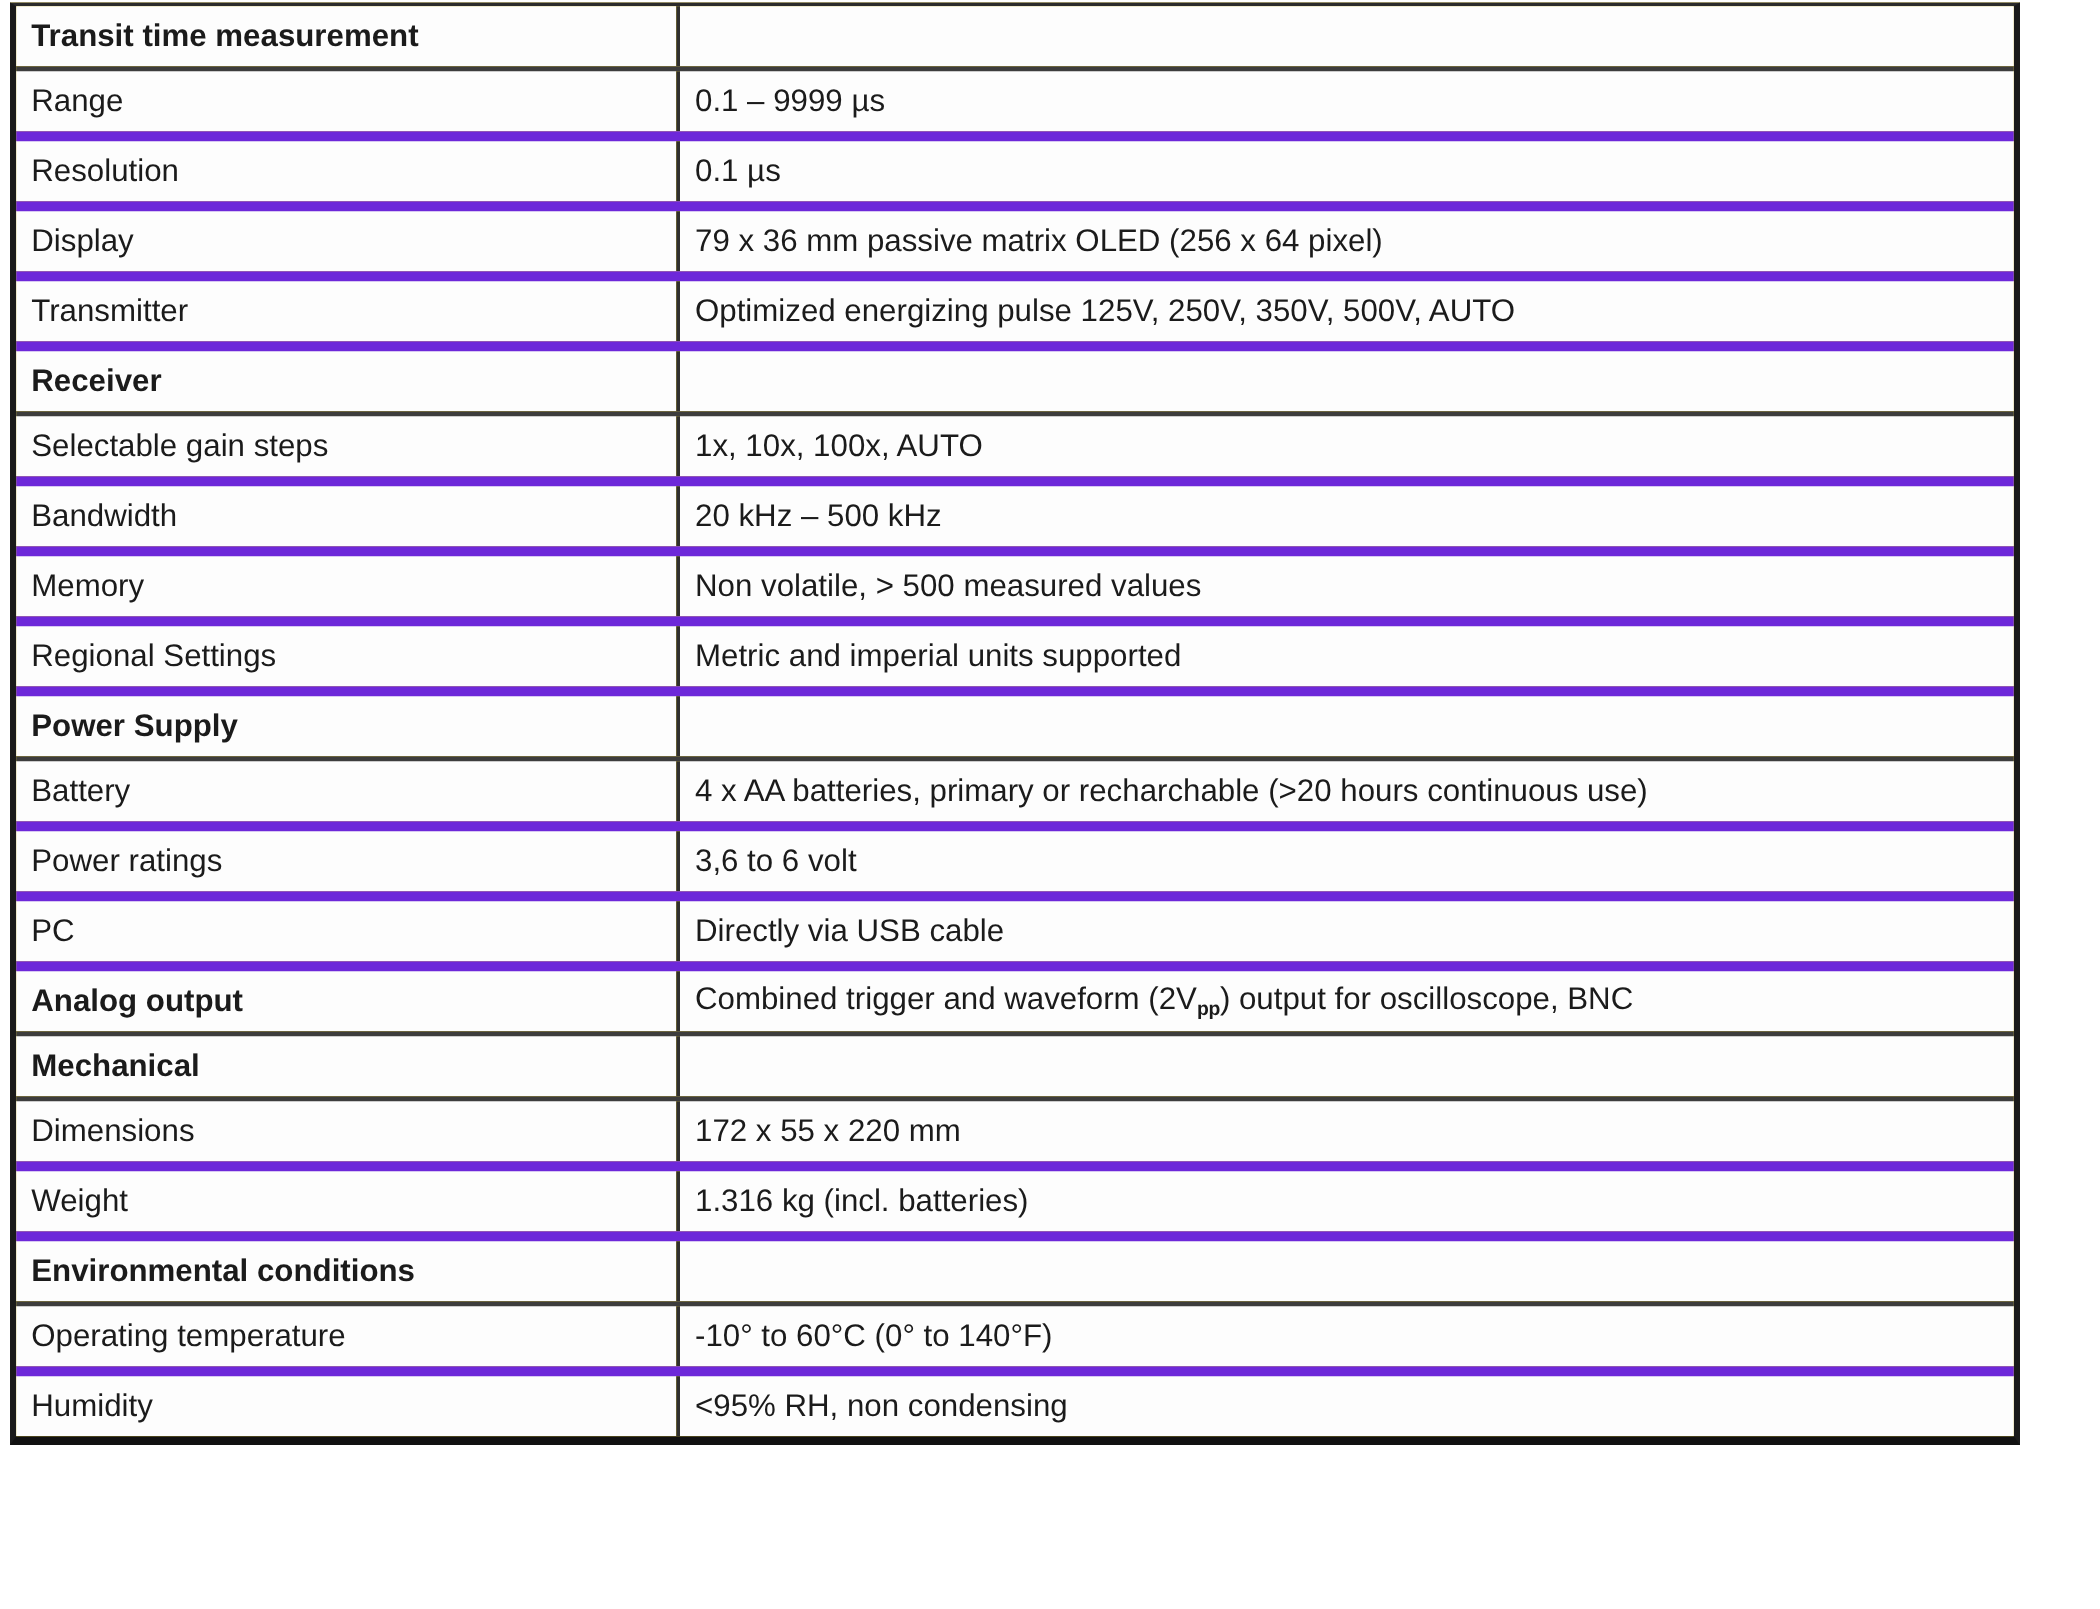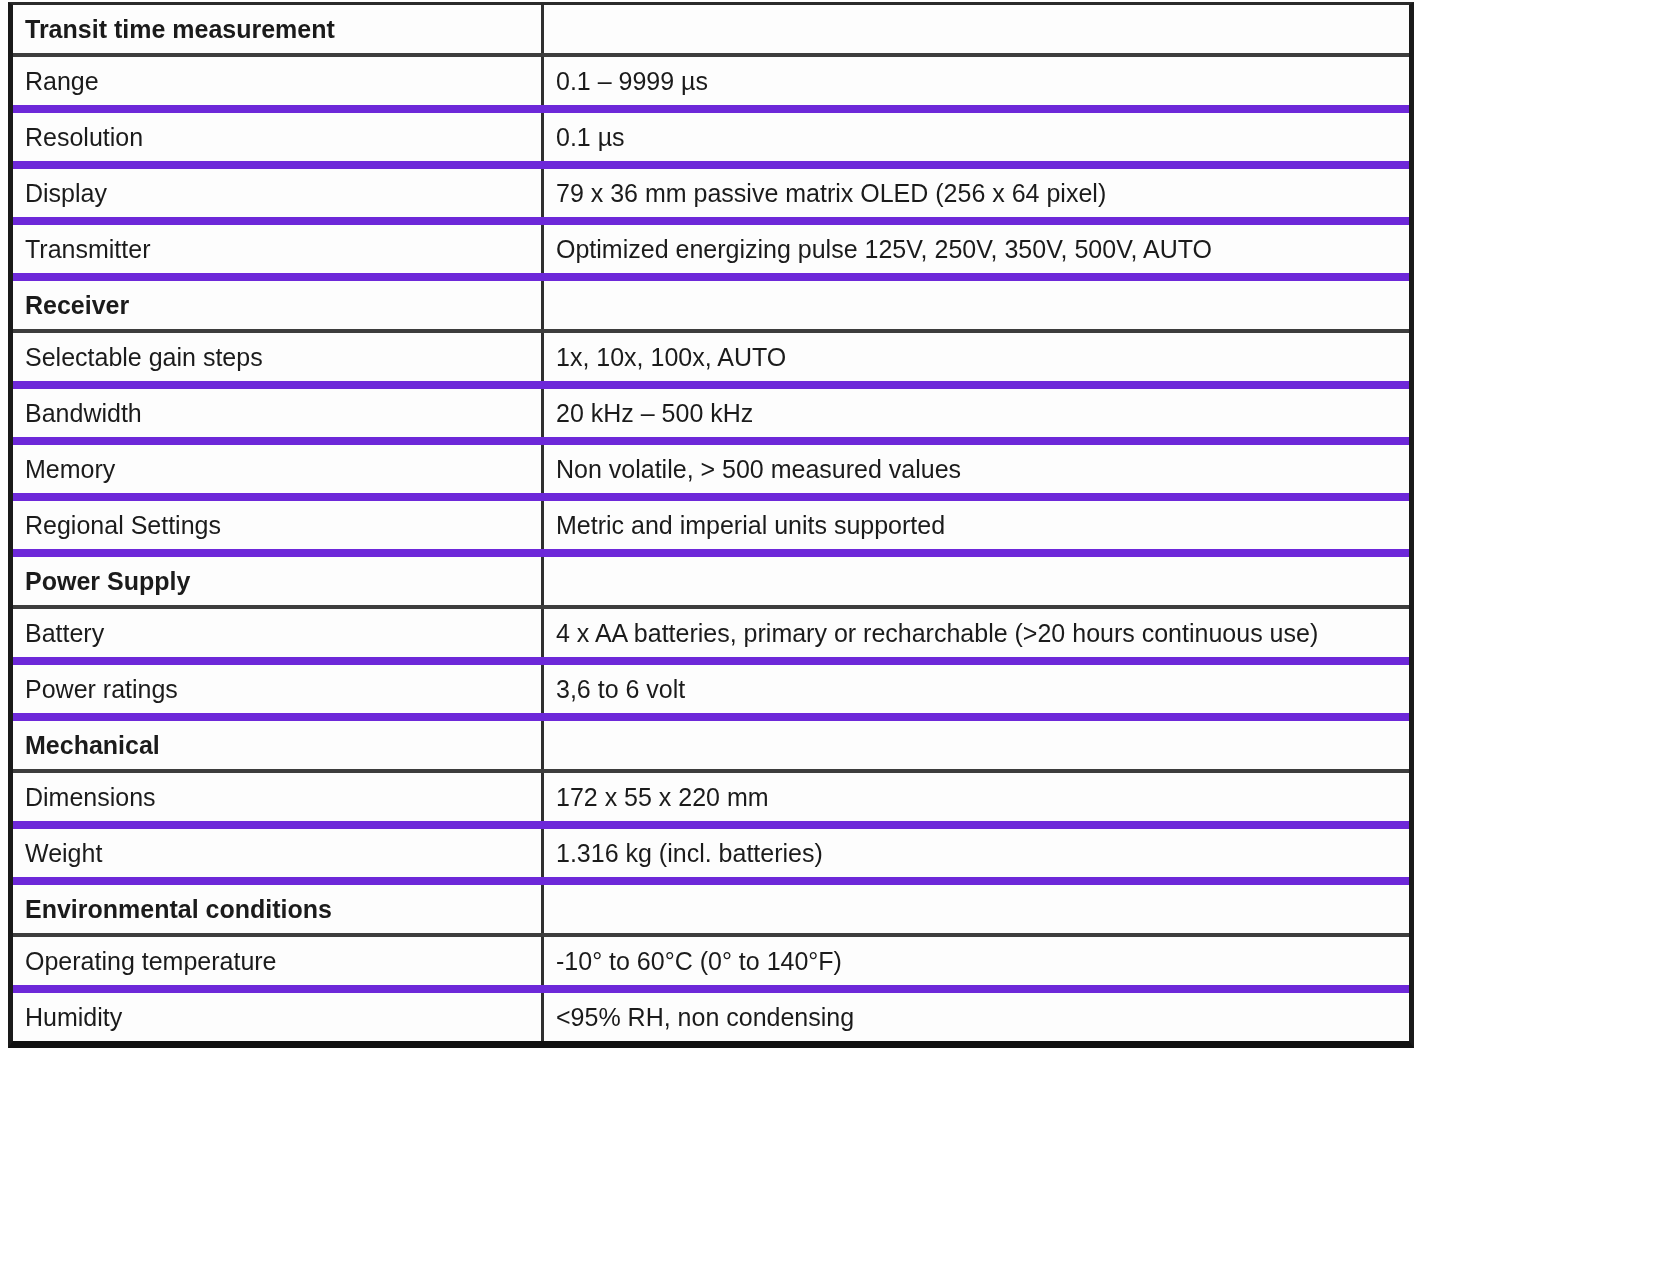--- a/index.html
+++ b/index.html
@@ -10,21 +10,21 @@
   body {
     width: 1680px;
     height: 1287px;
     font-family: "Liberation Sans", sans-serif;
     -webkit-font-smoothing: antialiased;
   }
   #spec-sheet {
     position: absolute;
     left: 8px;
     top: 2px;
-    width: 1406px;
+    width: 1608px;
     box-sizing: border-box;
     border-left: 5px solid #1a1a1a;
     border-right: 5px solid #1a1a1a;
     border-top: 3px solid #2b2b2b;
     border-bottom: 7px solid #111111;
     background: #fde047;
   }
   table.spec {
     width: 100%;
     border-collapse: collapse;
@@ -117,20 +117,28 @@
           <td class="value"></td>
         </tr>
         <tr>
           <td class="label">Battery</td>
           <td class="value">4 x AA batteries, primary or recharchable (&gt;20 hours continuous use)</td>
         </tr>
         <tr>
           <td class="label">Power ratings</td>
           <td class="value">3,6 to 6 volt</td>
         </tr>
+        <tr>
+          <td class="label">PC</td>
+          <td class="value">Directly via USB cable</td>
+        </tr>
+        <tr class="section">
+          <td class="label">Analog output</td>
+          <td class="value">Combined trigger and waveform (2V<sub>pp</sub>) output for oscilloscope, BNC</td>
+        </tr>
         <tr class="section">
           <td class="label">Mechanical</td>
           <td class="value"></td>
         </tr>
         <tr>
           <td class="label">Dimensions</td>
           <td class="value">172 x 55 x 220 mm</td>
         </tr>
         <tr>
           <td class="label">Weight</td>

